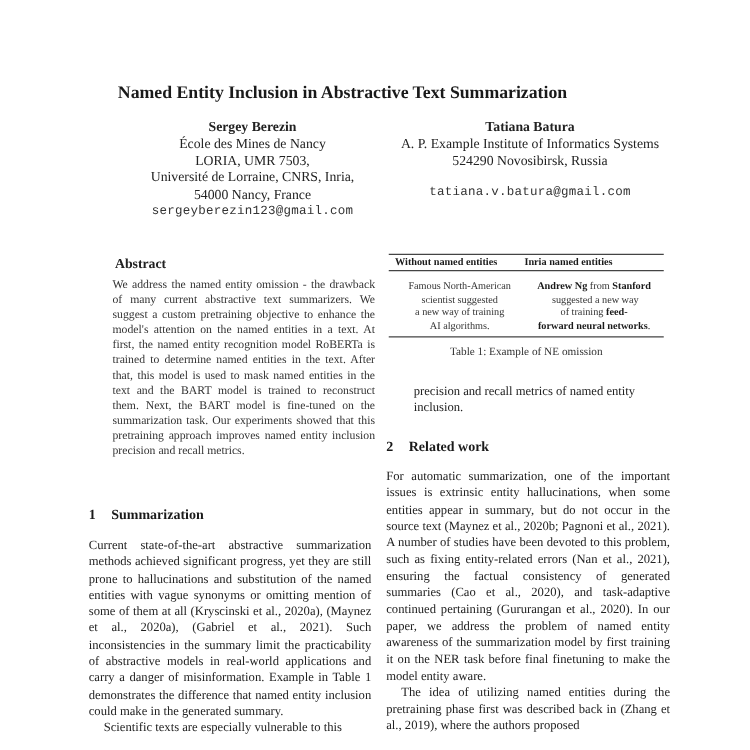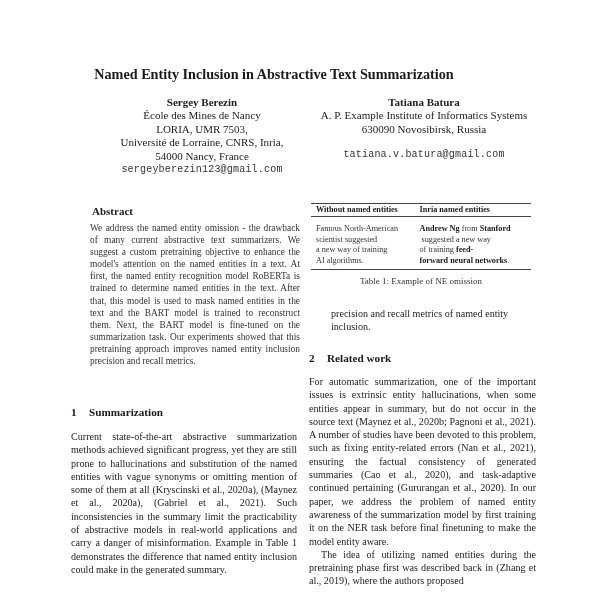--- a/index.html
+++ b/index.html
@@ -16,21 +16,21 @@
     .sec-head { font-weight: bold; font-size: 11.2px; color: #1a1a1a; }
     .sec-head .num { display: inline-block; width: 18px; }
     .body-text { font-size: 10.1px; line-height: 13.3px; text-align: justify; color: #222; }
     .intro-head { top: 406px; left: 71px; }
     .intro-body { top: 430px; left: 71px; width: 226px; }
     .intro-body p, .related-body p { margin: 0; }
     .indent { text-indent: 12px; }
     .table { top: 203px; left: 311px; width: 220px; font-size: 8.2px; line-height: 10.4px; color: #333; }
     .table .rule { border-top: 1px solid #444; }
     .table .hdr { display: flex; font-weight: bold; color: #1a1a1a; padding: 1px 0 1px 5px; }
-    .table .row { display: flex; padding: 7px 0 1px 5px; }
+    .table .row { display: flex; padding: 7px 0 1px 5px; text-align: center; }
     .table .c1 { width: 104px; }
     .table .c2 { width: 112px; }
     .table b { color: #1a1a1a; }
     .caption { top: 276px; left: 311px; width: 220px; text-align: center; font-size: 9px; color: #333; }
     .cont { top: 307px; left: 331px; width: 200px; font-size: 10.1px; line-height: 13.3px; color: #222; }
     .related-head { top: 352px; left: 309px; }
     .related-body { top: 375px; left: 309px; width: 227px; }
   </style>
 </head>
 <body>
@@ -42,33 +42,34 @@
   <div>École des Mines de Nancy</div>
   <div>LORIA, UMR 7503,</div>
   <div>Université de Lorraine, CNRS, Inria,</div>
   <div>54000 Nancy, France</div>
   <div class="mono">sergeyberezin123@gmail.com</div>
 </div>
 
 <div class="abs author a2">
   <div class="name">Tatiana Batura</div>
   <div>A. P. Example Institute of Informatics Systems</div>
-  <div>630090 Novosibirsk, Russia</div>
+  <div>524290 Novosibirsk, Russia</div>
   <div style="height:12px"></div>
   <div class="mono">tatiana.v.batura@gmail.com</div>
 </div>
 
 <div class="abs abstract-head">Abstract</div>
 <div class="abs abstract-body">We address the named entity omission - the drawback of many current abstractive text summarizers. We suggest a custom pretraining objective to enhance the model's attention on the named entities in a text. At first, the named entity recognition model RoBERTa is trained to determine named entities in the text. After that, this model is used to mask named entities in the text and the BART model is trained to reconstruct them. Next, the BART model is fine-tuned on the summarization task. Our experiments showed that this pretraining approach improves named entity inclusion precision and recall metrics.</div>
 
 <div class="abs sec-head intro-head">
   <span class="num">1</span><span>Summarization</span>
 </div>
 <div class="abs body-text intro-body">
   <p>Current state-of-the-art abstractive summarization methods achieved significant progress, yet they are still prone to hallucinations and substitution of the named entities with vague synonyms or omitting mention of some of them at all (Kryscinski et al., 2020a), (Maynez et al., 2020a), (Gabriel et al., 2021). Such inconsistencies in the summary limit the practicability of abstractive models in real-world applications and carry a danger of misinformation. Example in Table 1 demonstrates the difference that named entity inclusion could make in the generated summary.</p>
+  <p class="indent">Scientific texts are especially vulnerable to this</p>
 </div>
 
 <div class="abs table">
   <div class="rule"></div>
   <div class="hdr">
     <div class="c1">Without named entities</div>
     <div class="c2">Inria named entities</div>
   </div>
   <div class="rule"></div>
   <div class="row">

